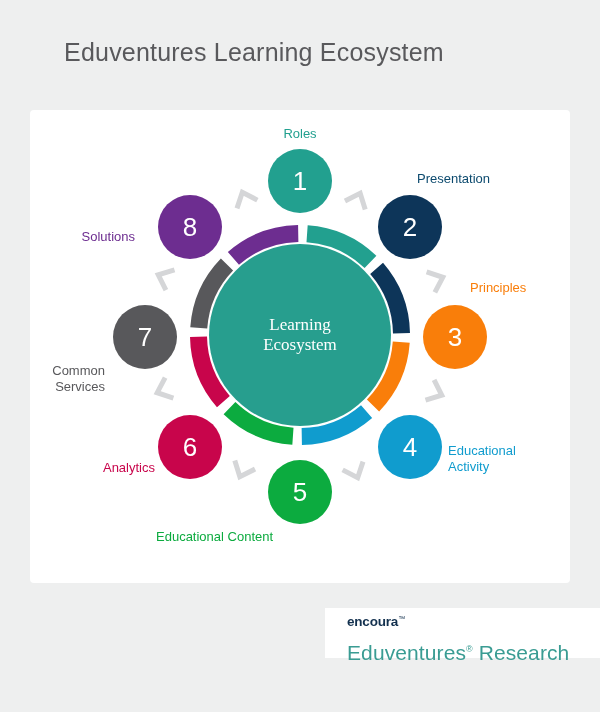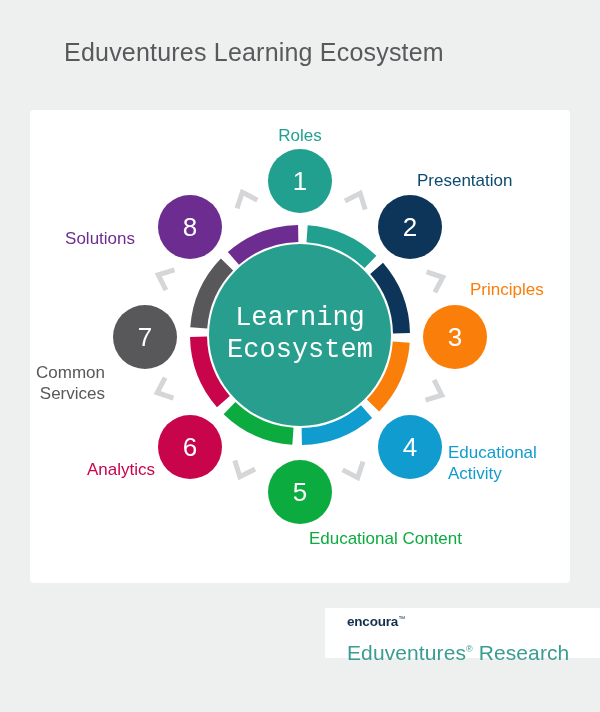--- a/index.html
+++ b/index.html
@@ -64,21 +64,21 @@
     color: #ffffff;
     font-size: 26px;
     font-weight: 400;
     line-height: 1;
     font-family: "Liberation Sans", sans-serif;
   }
 
   
   .node-label {
     position: absolute;
-    font-size: 17px;
+    font-size: 13px;
     font-weight: 400;
     line-height: 1.22;
     font-family: "Liberation Sans", sans-serif;
     white-space: pre-line;
   }
 
   
   #center-hub {
     position: absolute;
     left: 209px;
@@ -86,26 +86,26 @@
     width: 182px;
     height: 182px;
     border-radius: 50%;
     background: #279e8e;
     display: flex;
     align-items: center;
     justify-content: center;
   }
   #center-hub-label {
     color: #ffffff;
-    font-size: 27px;
+    font-size: 17px;
     line-height: 1.18;
     text-align: center;
     font-weight: 400;
     white-space: pre-line;
-    font-family: Liberation Mono, monospace;
+    font-family: Liberation Serif, serif;
   }
 
   
   #logo-box {
     position: absolute;
     left: 325px;
     top: 608px;
     width: 275px;
     height: 50px;
     background: #ffffff;
@@ -205,21 +205,21 @@
     </div>
     <div class="node-label" style="color: rgb(249, 126, 10); width: 180px; text-align: left; top: 280px; left: 470px;">Principles</div>
     <div class="node" style="left: 378px; top: 415px; width: 64px; height: 64px; background: rgb(16, 156, 206);">
       <span class="node-num">4</span>
     </div>
     <div class="node-label" style="color: rgb(16, 156, 206); width: 160px; text-align: left; top: 443px; left: 448px;">Educational
 Activity</div>
     <div class="node" style="left: 268px; top: 460px; width: 64px; height: 64px; background: rgb(12, 171, 63);">
       <span class="node-num">5</span>
     </div>
-    <div class="node-label" style="color: rgb(12, 171, 63); width: 300px; text-align: right; top: 529px; left: 162px;">Educational Content</div>
+    <div class="node-label" style="color: rgb(12, 171, 63); width: 300px; text-align: left; top: 529px; left: 156px;">Educational Content</div>
     <div class="node" style="left: 158px; top: 415px; width: 64px; height: 64px; background: rgb(200, 5, 75);">
       <span class="node-num">6</span>
     </div>
     <div class="node-label" style="color: rgb(200, 5, 75); width: 180px; text-align: right; top: 460px; left: -25px;">Analytics</div>
     <div class="node" style="left: 113px; top: 305px; width: 64px; height: 64px; background: rgb(88, 88, 91);">
       <span class="node-num">7</span>
     </div>
     <div class="node-label" style="color: rgb(88, 88, 91); width: 180px; text-align: right; top: 363px; left: -75px;">Common
 Services</div>
     <div class="node" style="left: 158px; top: 195px; width: 64px; height: 64px; background: rgb(109, 45, 144);">

